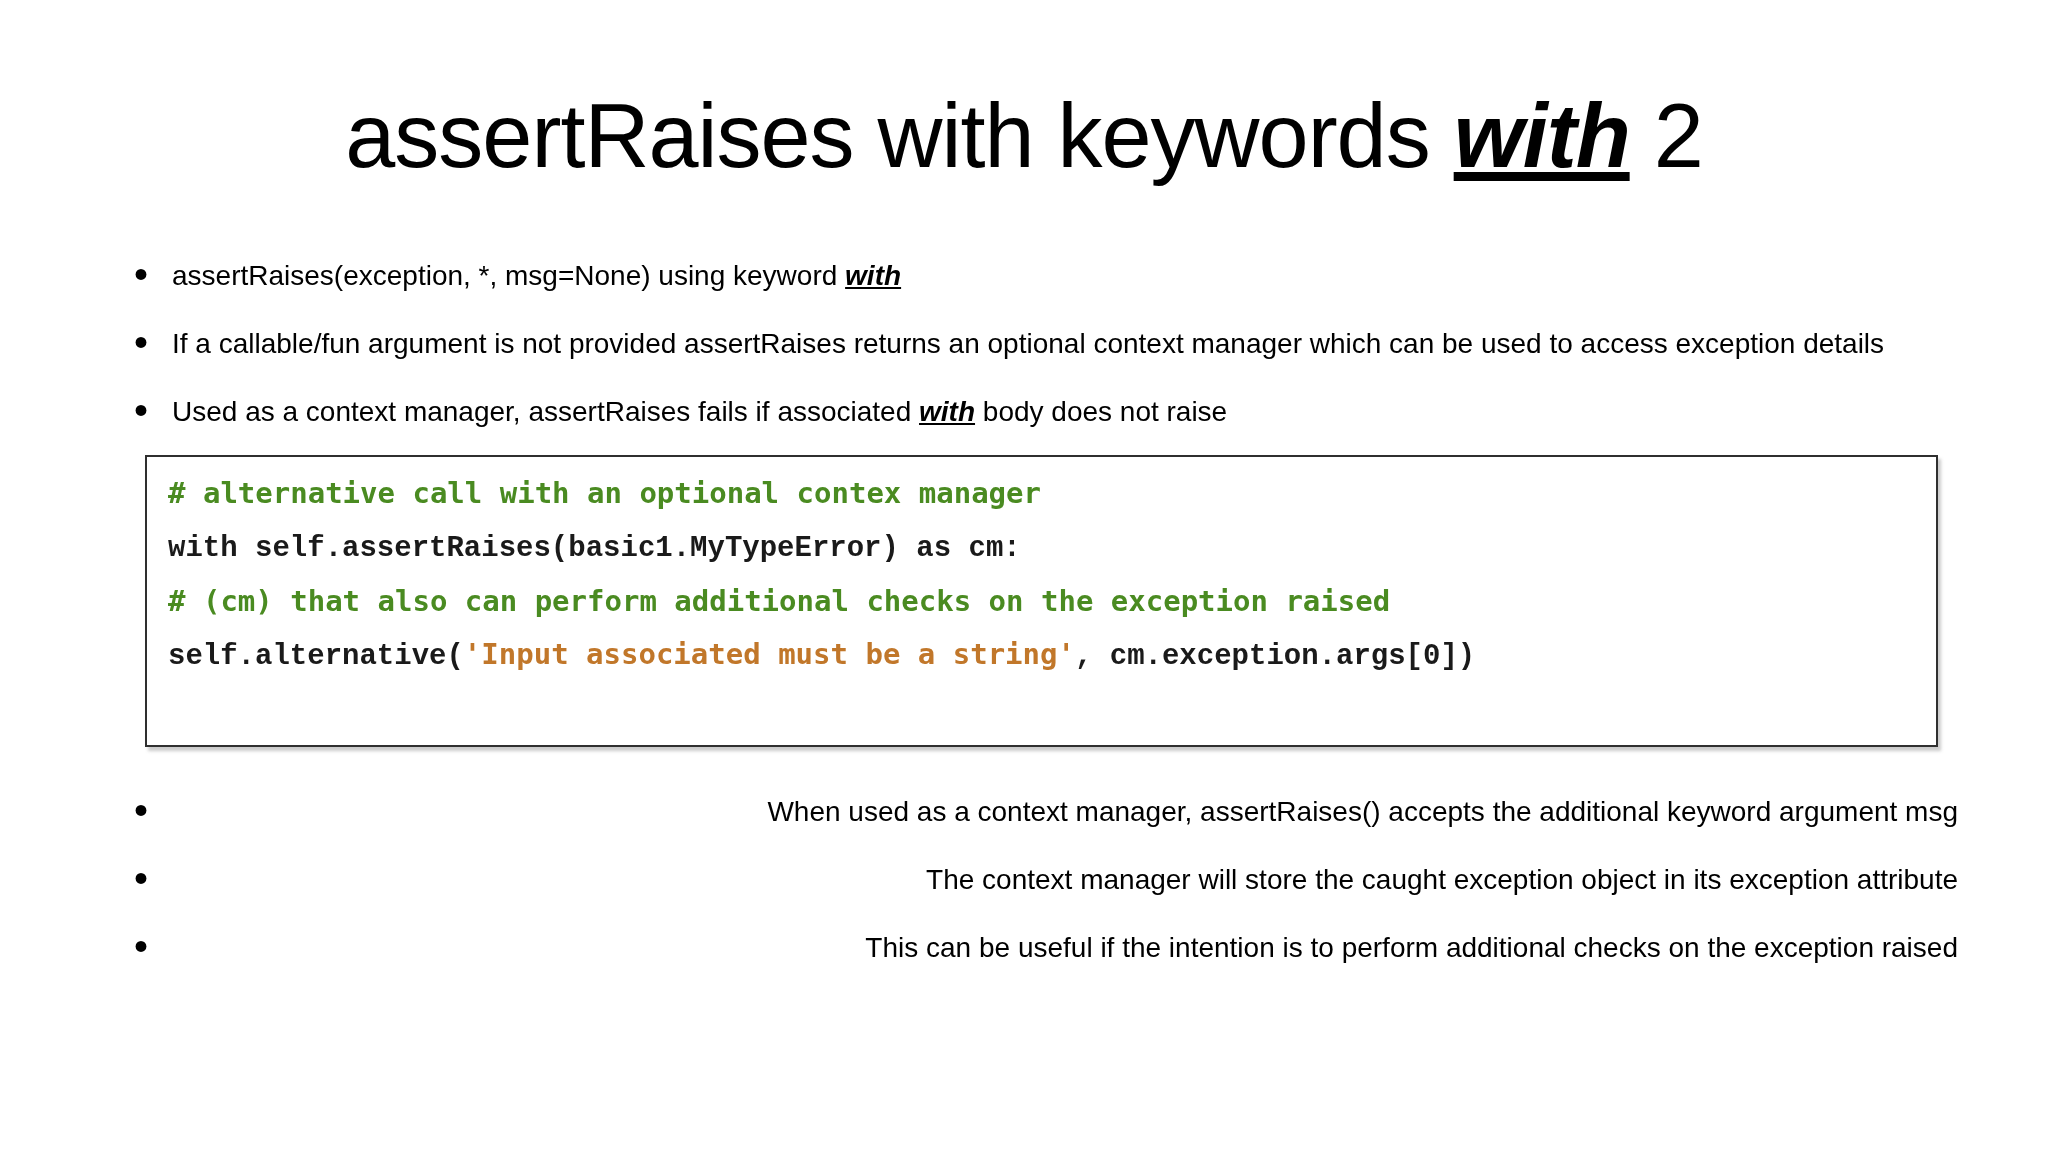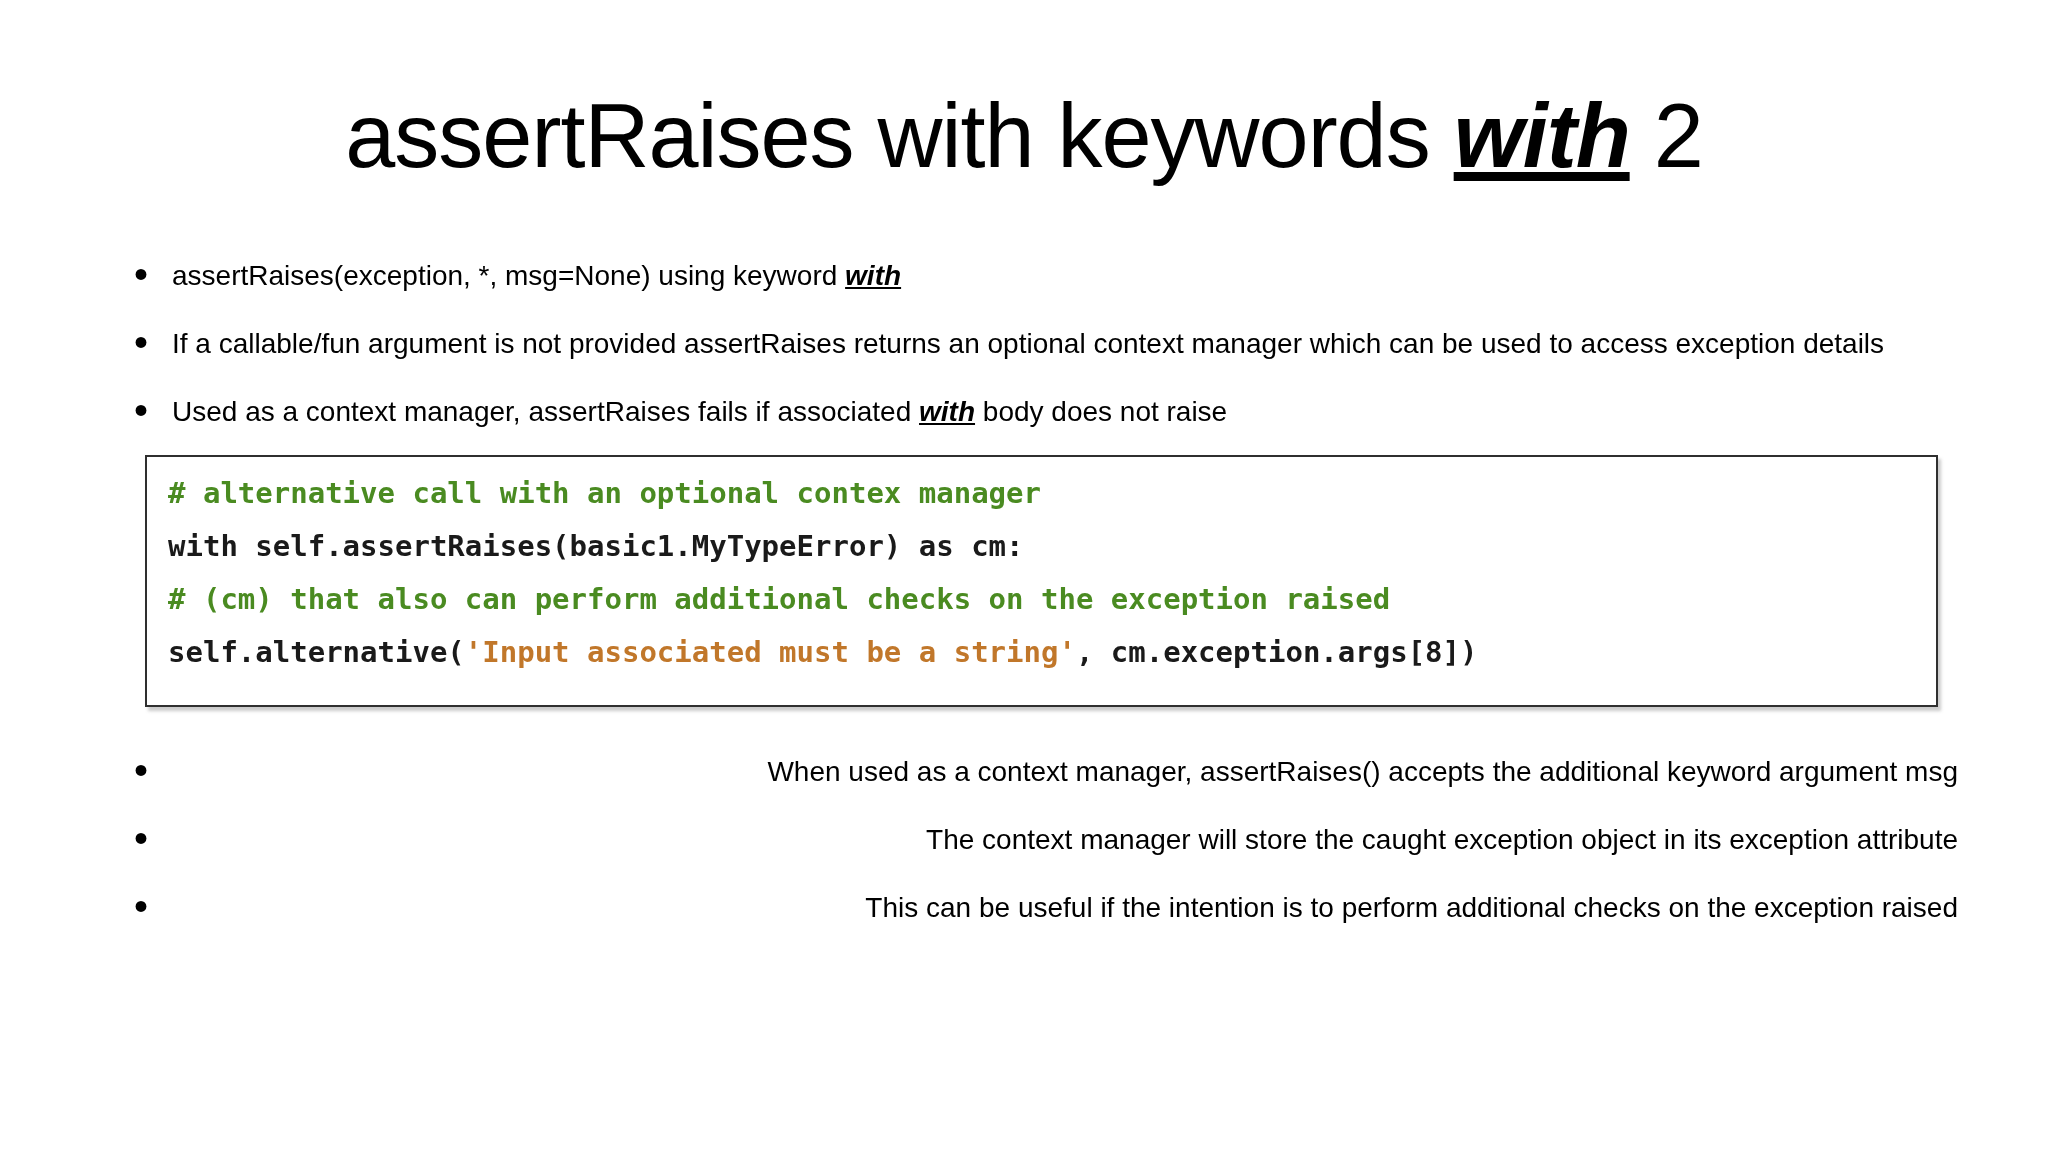--- a/index.html
+++ b/index.html
@@ -58,56 +58,56 @@
     top: -2px;
     font-size: 40px;
     color: #000000;
   }
   .code-box {
     box-sizing: border-box;
     margin-left: 145px;
     margin-top: 16px;
     margin-bottom: 40px;
     width: 1793px;
-    height: 252px;
+    height: 292px;
     border: 2px solid var(--box-border, #2f2f2f);
     box-shadow: 3px 4px 3px rgba(140,140,140,0.45);
     padding: 10px 10px 0 21px;
     background: #ffffff;
   }
   .code-line {
     font-family: "DejaVu Sans Mono", monospace;
     font-size: 29px;
     font-weight: 700;
     line-height: 53px;
     white-space: pre;
     color: var(--code, #1a1a1a);
   }
   .tok-comment { color: var(--comment, #4a8b21); }
   .tok-string  { color: var(--string, #c1772a); }
-  .tok-code    { color: var(--code, #1a1a1a); }
+  .tok-code    { color: var(--code, #1a1a1a); font-family: Liberation Mono, monospace; }
 </style>
 </head>
 <body>
 
 <div class="slide">
 
   <h1 class="title"><span>assertRaises with keywords </span><span class="em">with</span><span> 2</span></h1>
 
   <ul class="bullets top">
       <li><span>assertRaises(exception, *, msg=None) using keyword </span><span class="em">with</span></li>
       <li><span>If a callable/fun argument is not provided assertRaises returns an optional context manager which can be used to access exception details</span></li>
       <li><span>Used as a context manager, assertRaises fails if associated </span><span class="em">with</span><span> body does not raise</span></li>
     </ul>
 
   <div class="code-box">
       <div class="code-line"><span class="tok-comment"># alternative call with an optional contex manager</span></div>
       <div class="code-line"><span class="tok-code">with self.assertRaises(basic1.MyTypeError) as cm:</span></div>
       <div class="code-line"><span class="tok-comment"># (cm) that also can perform additional checks on the exception raised</span></div>
-      <div class="code-line"><span class="tok-code">self.alternative(</span><span class="tok-string">'Input associated must be a string'</span><span class="tok-code">, cm.exception.args[8])</span></div>
+      <div class="code-line"><span class="tok-code">self.alternative(</span><span class="tok-string">'Input associated must be a string'</span><span class="tok-code">, cm.exception.args[0])</span></div>
     </div>
 
   <ul class="bullets bottom">
       <li><span>When used as a context manager, assertRaises() accepts the additional keyword argument msg</span></li>
       <li><span>The context manager will store the caught exception object in its exception attribute</span></li>
       <li><span>This can be useful if the intention is to perform additional checks on the exception raised</span></li>
     </ul>
 
 </div>
 

